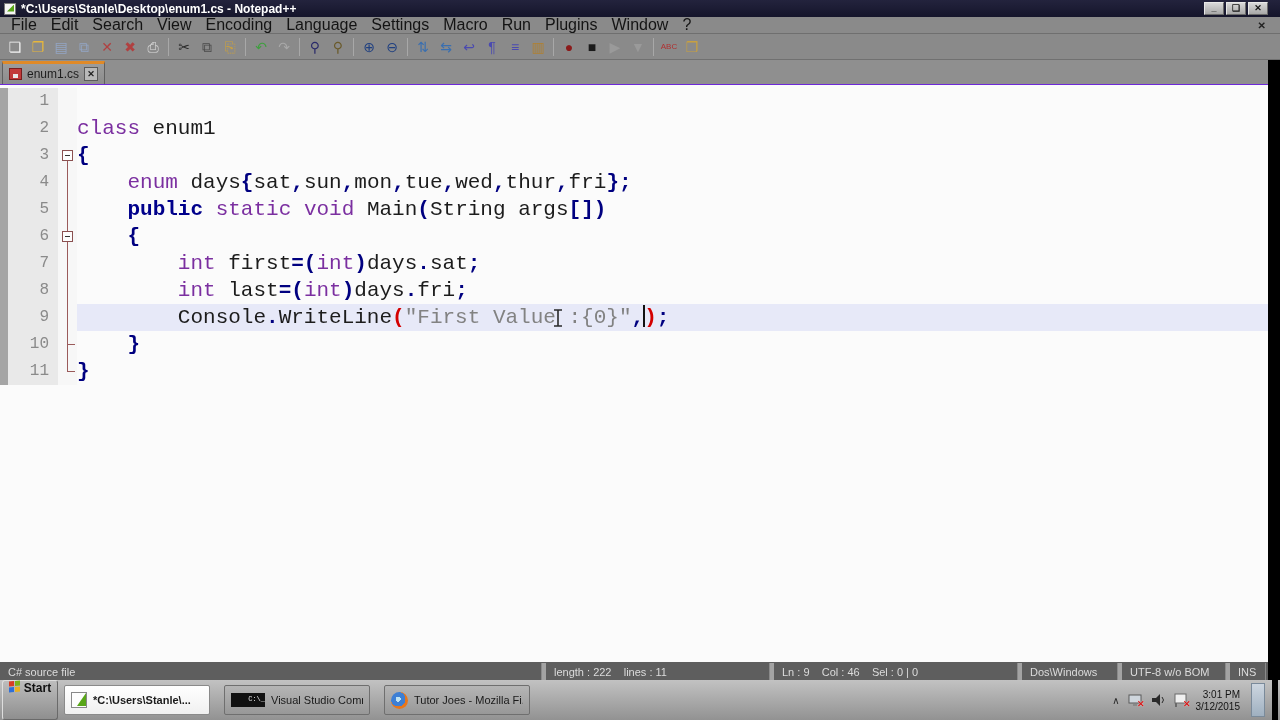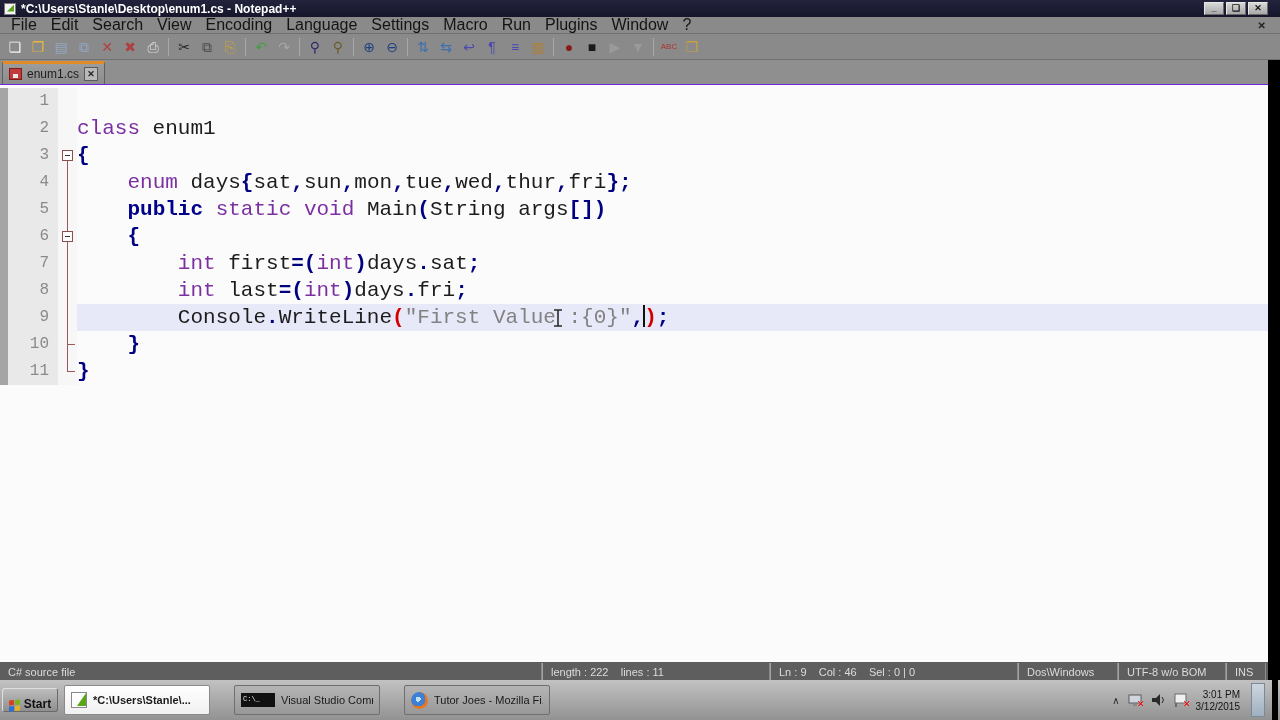--- a/index.html
+++ b/index.html
@@ -50,26 +50,26 @@
   .tk-op { color:var(--op); font-weight:bold; }
   .tk-id { color:var(--id); }
   .tk-str { color:var(--str); }
   .tk-red { color:var(--red); font-weight:bold; }
   .caret { display:inline-block; width:2px; height:22px; background:#111; vertical-align:-4px; margin:0 -1px; }
   .right-black { position:absolute; top:60px; bottom:40px; right:0; width:12px; background:#000; z-index:5; }
   .ibeam { position:absolute; z-index:6; }
 
   
   .statusbar { height:18px; background:#5e5e5e; display:flex; flex:0 0 auto; padding-right:14px;align-items:flex-end; }
-  .sb-field { font-size:11px; color:#dcdcdc; line-height:16px; padding:1px 8px 0 8px; border-left:1px solid #a3a3a3; border-right:1px solid #8a8a8a; white-space:pre; overflow:hidden; }
+  .sb-field { font-size:11px; color:#dcdcdc; line-height:16px; padding:1px 8px 0 8px; border-left:4px solid #a3a3a3; border-right:1px solid #8a8a8a; white-space:pre; overflow:hidden; }
   .sb-field:first-child { flex:1 1 auto; border-left:none; }
 
   
   .taskbar { height:40px; background:linear-gradient(#c2c2c2,#929292); display:flex; align-items:center; padding:0 2px; gap:6px; flex:0 0 auto; }
-  .start-btn { width:56px; height:24px; background:linear-gradient(#bdbdbd,#8f8f8f); border:1px solid #6a6a6a; border-top-color:#dedede; border-left-color:#dedede; border-radius:3px; display:flex; align-items:flex-end; justify-content:center; gap:4px; }
+  .start-btn { width:56px; height:40px; background:linear-gradient(#bdbdbd,#8f8f8f); border:1px solid #6a6a6a; border-top-color:#dedede; border-left-color:#dedede; border-radius:3px; display:flex; align-items:flex-start; justify-content:center; gap:4px; }
   .flag { width:11px; height:11px; display:grid; grid-template-columns:5px 5px; grid-template-rows:5px 5px; gap:1px; transform:skewY(-6deg); }
   .flag i:nth-child(1){background:#d93d25;} .flag i:nth-child(2){background:#7bb31a;} .flag i:nth-child(3){background:#2f6fd8;} .flag i:nth-child(4){background:#e8b023;}
   .start-label { font-size:12px; font-weight:bold; color:#111; }
   .tb-btn { width:146px; height:30px; border:1px solid #6f6f6f; border-radius:2px; display:flex; align-items:center; gap:6px; padding:0 6px; background:linear-gradient(#b5b5b5,#989898); overflow:hidden; }
   .tb-btn.active { background:linear-gradient(#ffffff,#f0f0f0); border-color:#8a8a8a; }
   .tb-btn .lbl { font-size:11px; color:#1a1a1a; white-space:nowrap; overflow:hidden; }
   .tb-btn.active .lbl { font-weight:bold; }
   .npp-ic { width:16px; height:16px; background:#fdfdfd; border:1px solid #888; position:relative; flex:0 0 auto; }
   .npp-ic::after { content:""; position:absolute; right:0; top:0; width:9px; height:13px; background:#58a618; clip-path:polygon(100% 0,0 100%,100% 100%); }
   .cmd-ic { width:34px; height:14px; background:#111; color:#e8e8e8; font-size:7px; line-height:13px; padding-left:2px; font-family:"Liberation Mono",monospace; flex:0 0 auto; }
@@ -253,21 +253,21 @@
   <div class="taskbar">
     <div class="start-btn">
       <span class="flag">
           <i></i>
           <i></i>
           <i></i>
           <i></i>
         </span>
       <span class="start-label">Start</span>
     </div>
-    <span id="taskbar-buttons" style="display:flex;gap:24px;">
+    <span id="taskbar-buttons" style="display:flex;gap:14px;text-align:right;">
         <span class="tb-btn active">
           <span class="npp-ic"></span>
           <span class="lbl">*C:\Users\Stanle\...</span>
         </span>
         <span class="tb-btn">
           <span class="cmd-ic">C:\_</span>
           <span class="lbl">Visual Studio Comman...</span>
         </span>
         <span class="tb-btn">
           <span class="fx-ic"></span>

